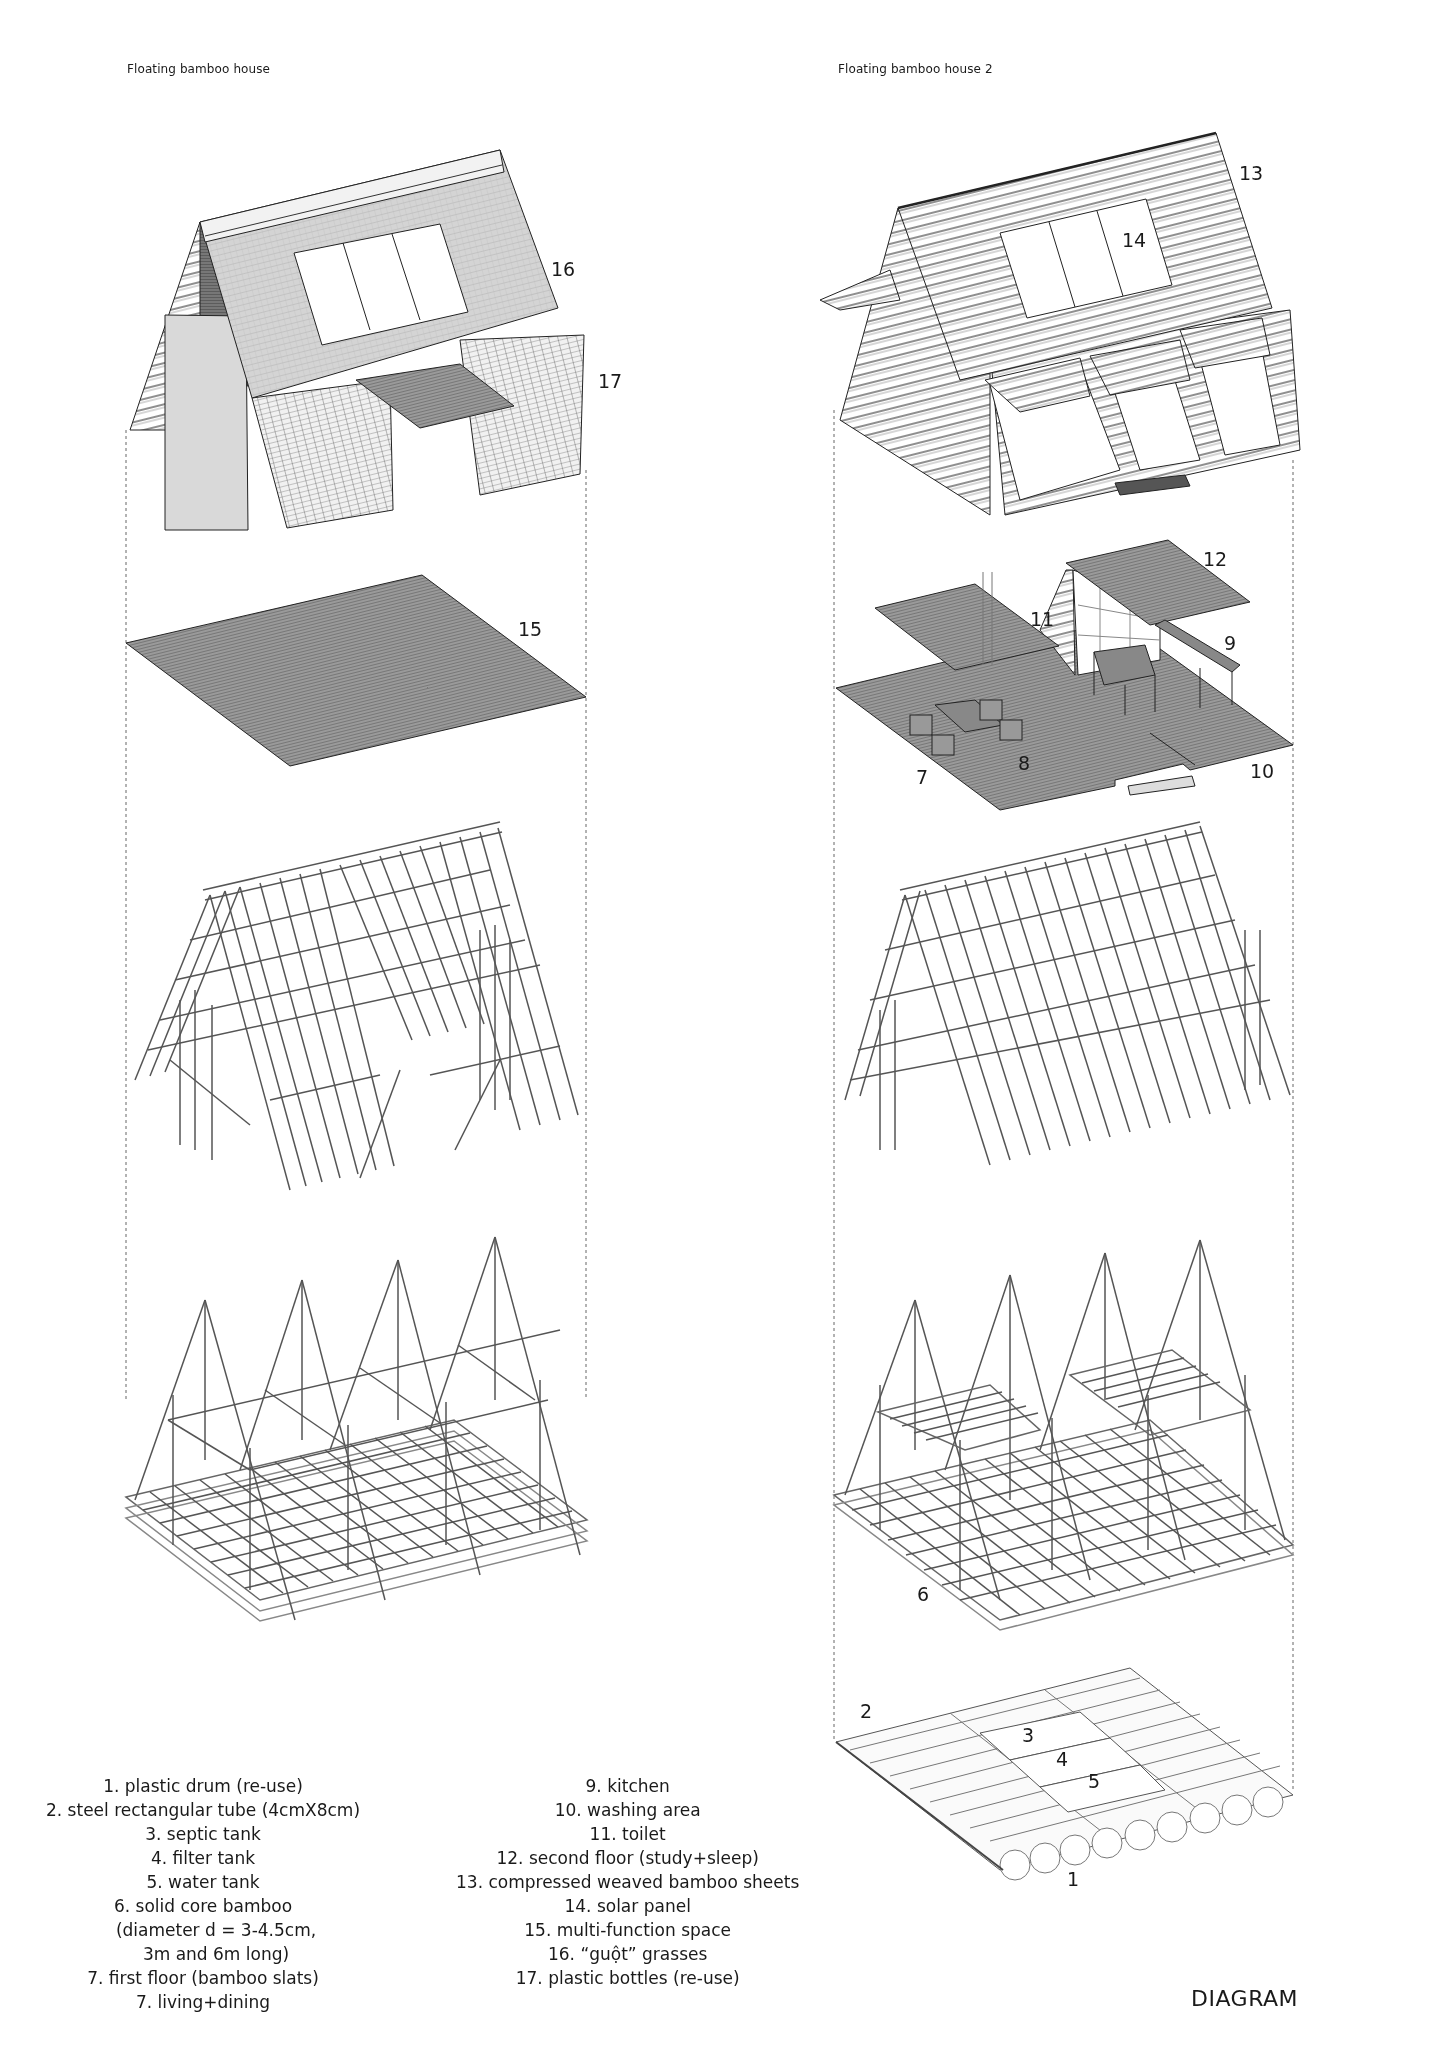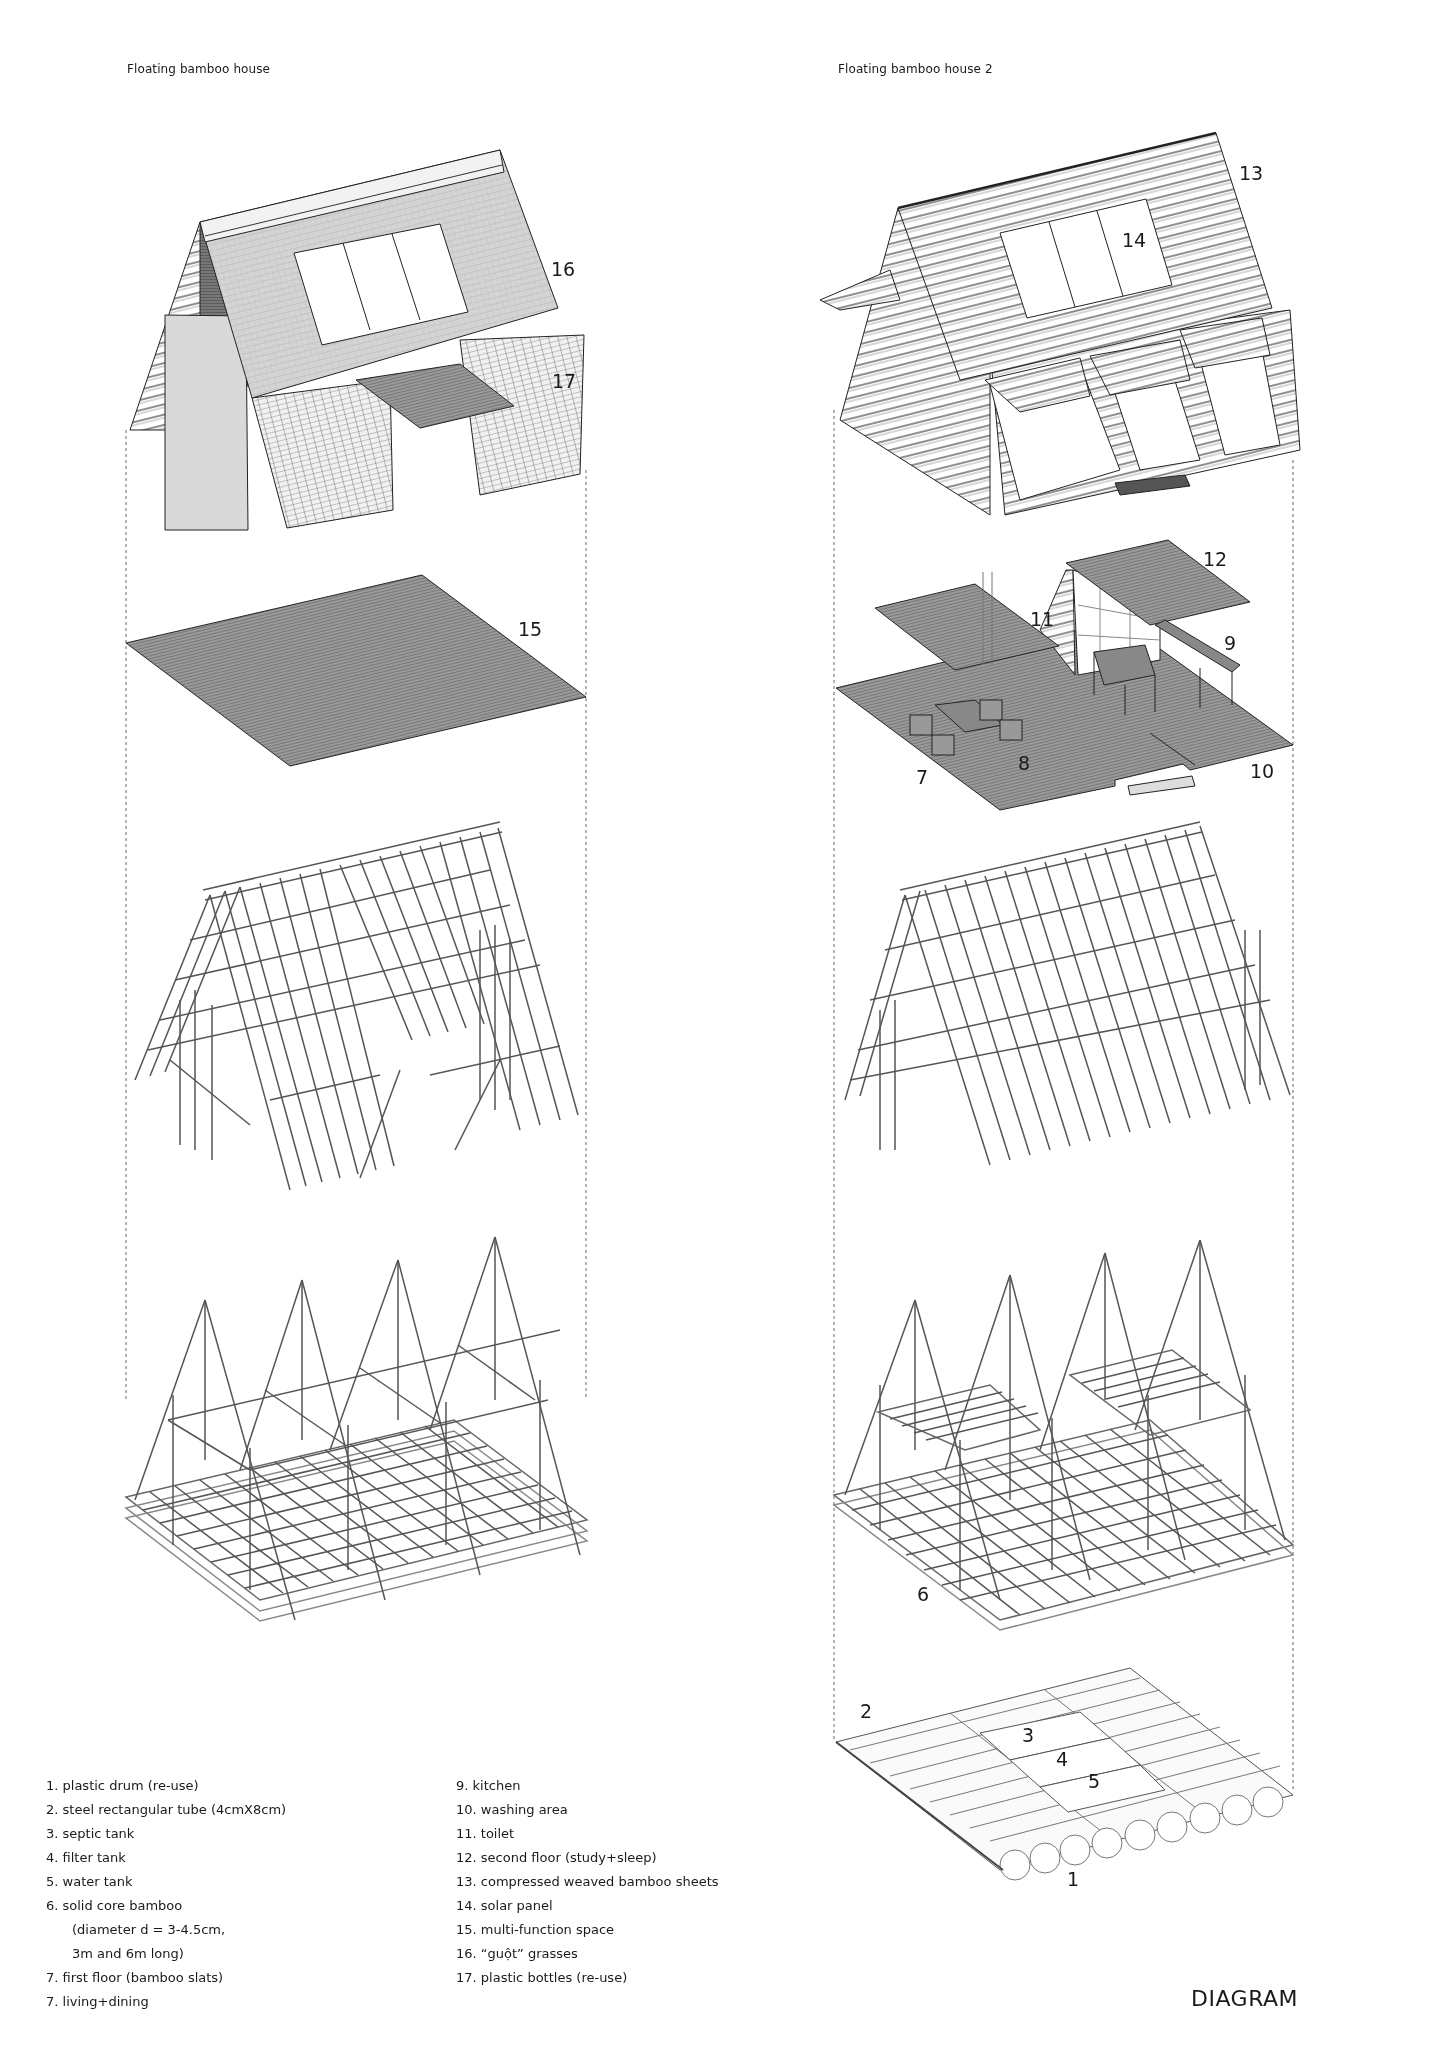--- a/index.html
+++ b/index.html
@@ -1,20 +1,20 @@
 <!DOCTYPE html>
 <html><head>
 <meta charset="utf-8">
 <style>
   html, body { margin: 0; padding: 0; background: #ffffff; }
   body { width: 1441px; height: 2048px; position: relative; overflow: hidden;
          font-family: "DejaVu Sans", "Liberation Sans", sans-serif; color: #1a1a1a; }
   .title { position: absolute; font-size: 12px; letter-spacing: 0.1px; }
   .callout { position: absolute; font-size: 19px; }
-  .legend { position: absolute; font-size: 13px; line-height: 24px; }
+  .legend { position: absolute; font-size: 17px; line-height: 24px; text-align: center; }
   .legend div { white-space: nowrap; }
   .legend .indent { padding-left: 26px; }
   .diagram-label { position: absolute; font-size: 22px; letter-spacing: 0.5px; }
   svg.layer { position: absolute; left: 0; top: 0; }
   .guide { stroke: #666; stroke-width: 1; stroke-dasharray: 3 3; fill: none; }
 </style>
 </head>
 <body>
 
 <div class="title" style="left:127px; top:62px;">Floating bamboo house</div>
@@ -331,21 +331,21 @@
     </g>
     <line x1="836" y1="1742" x2="1003" y2="1870" stroke="#444" stroke-width="2"></line>
 
     <polygon points="980,1733 1080,1712 1110,1738 1010,1760" fill="#fff" stroke="#555"></polygon>
     <polygon points="1010,1760 1110,1738 1140,1765 1040,1787" fill="#fff" stroke="#555"></polygon>
     <polygon points="1040,1787 1140,1765 1165,1790 1068,1812" fill="#fff" stroke="#555"></polygon>
   </g>
 </svg>
 
 <div class="callout" style="left:551px; top:258px;">16</div>
-<div class="callout" style="left:552px; top:370px;">17</div>
+<div class="callout" style="left:598px; top:370px;">17</div>
 <div class="callout" style="left:518px; top:618px;">15</div>
 <div class="callout" style="left:1239px; top:162px;">13</div>
 <div class="callout" style="left:1122px; top:229px;">14</div>
 <div class="callout" style="left:1203px; top:548px;">12</div>
 <div class="callout" style="left:1030px; top:600px;margin-top:8px;">11</div>
 <div class="callout" style="left:1224px; top:632px;">9</div>
 <div class="callout" style="left:1018px; top:752px;">8</div>
 <div class="callout" style="left:916px; top:766px;">7</div>
 <div class="callout" style="left:1250px; top:760px;">10</div>
 <div class="callout" style="left:917px; top:1583px;">6</div>

